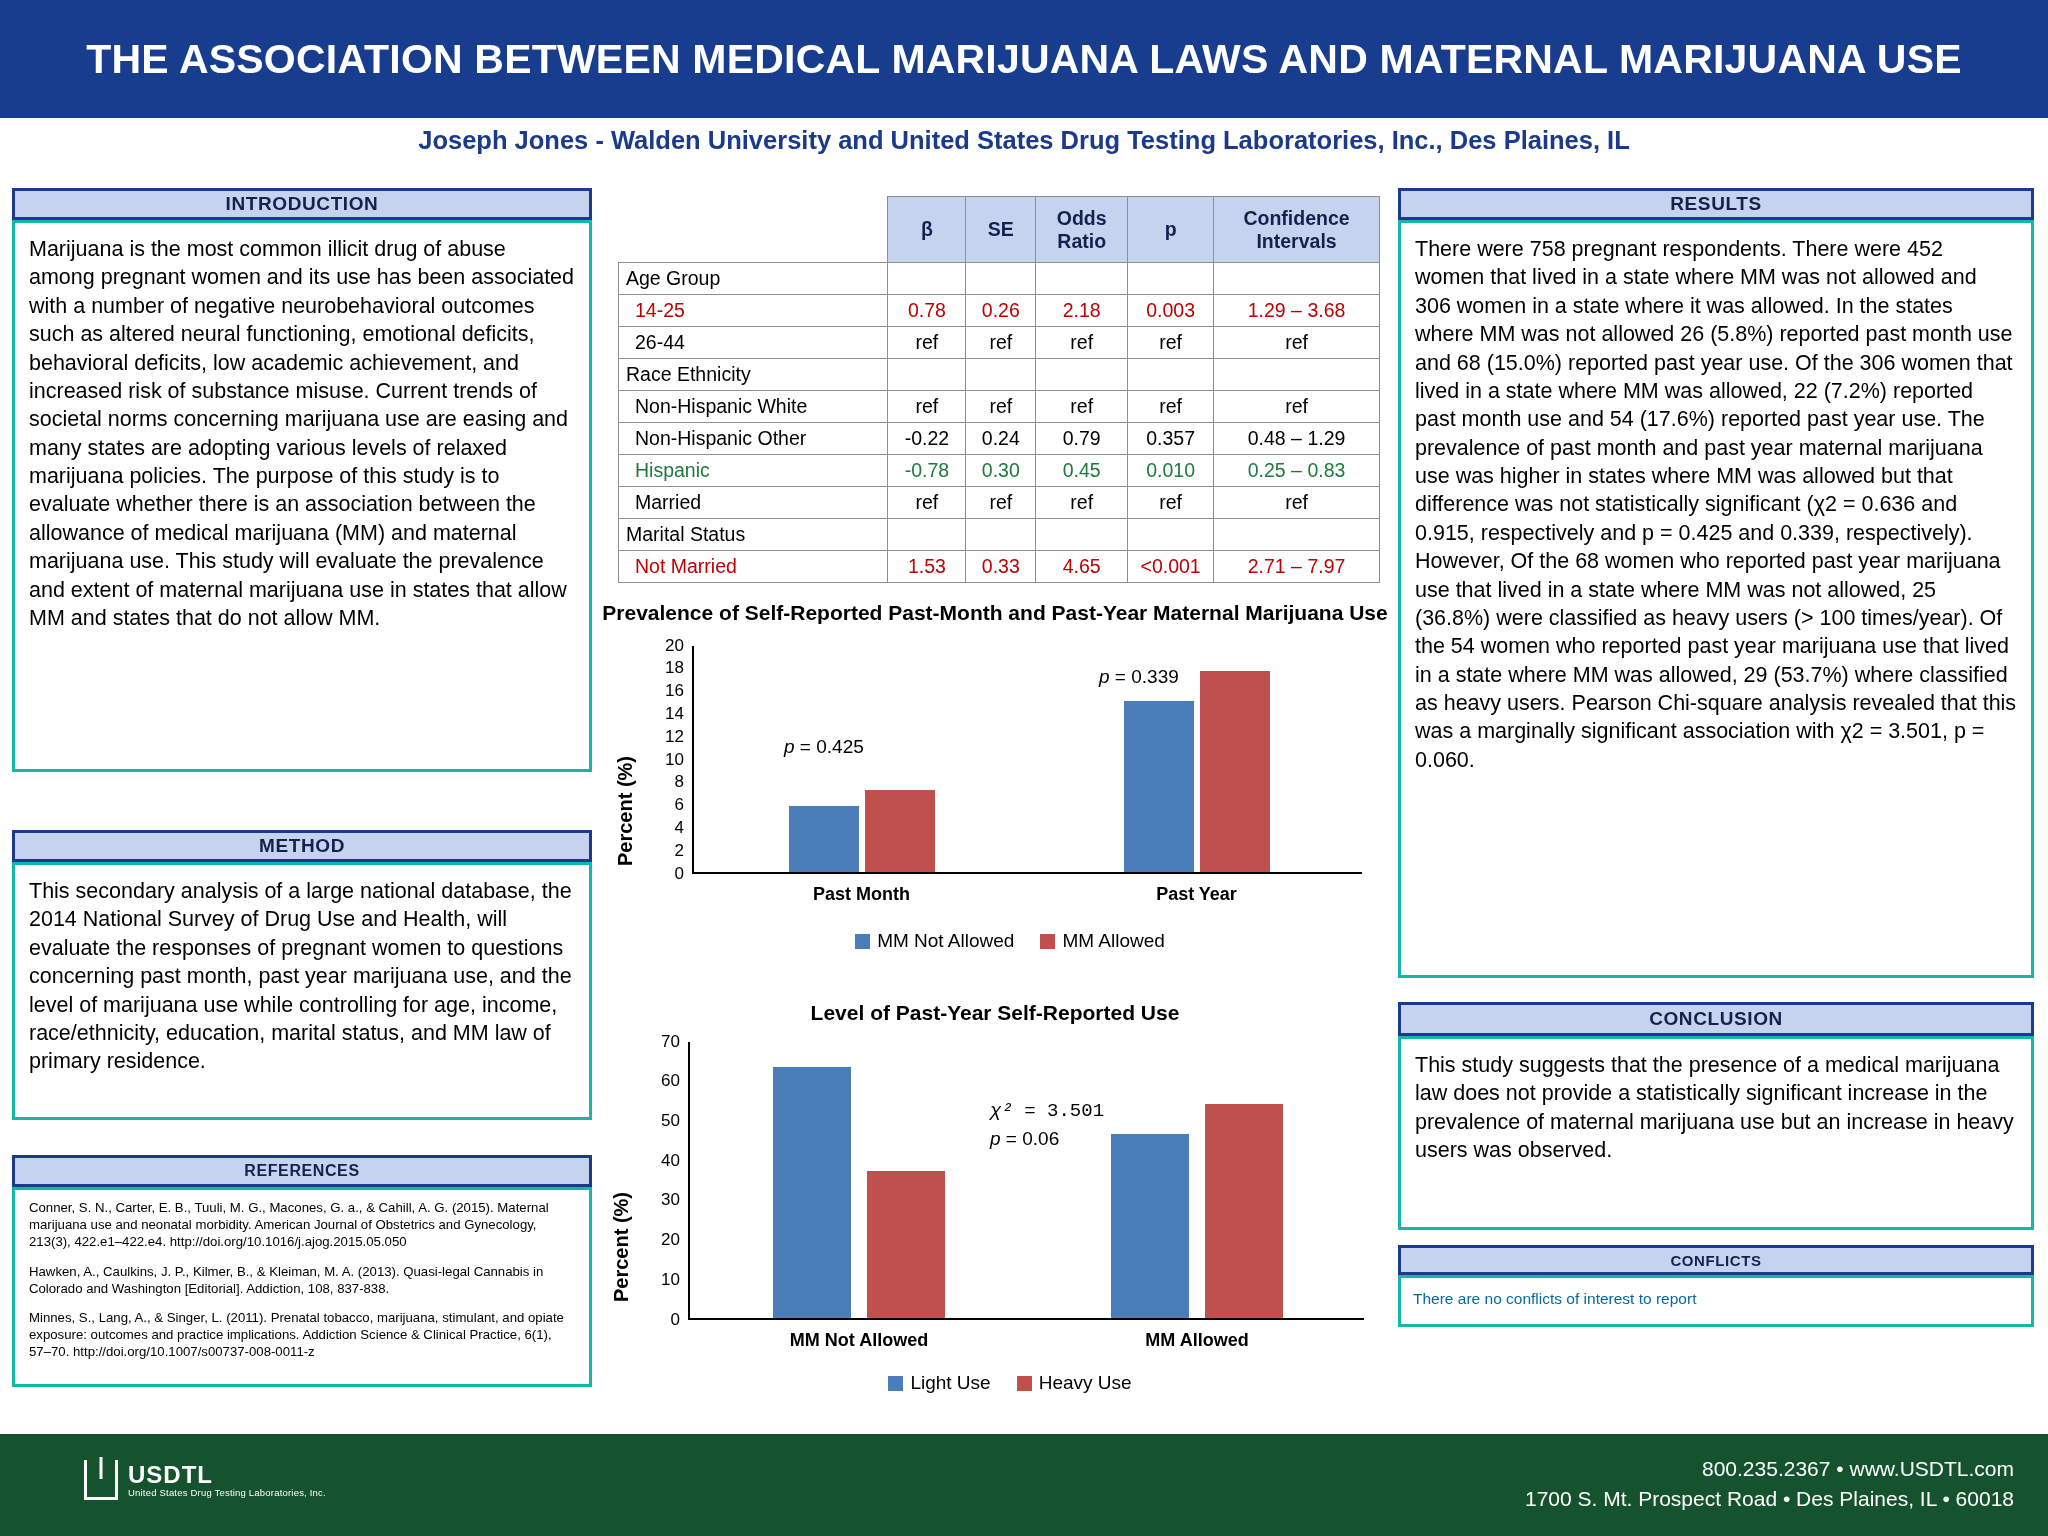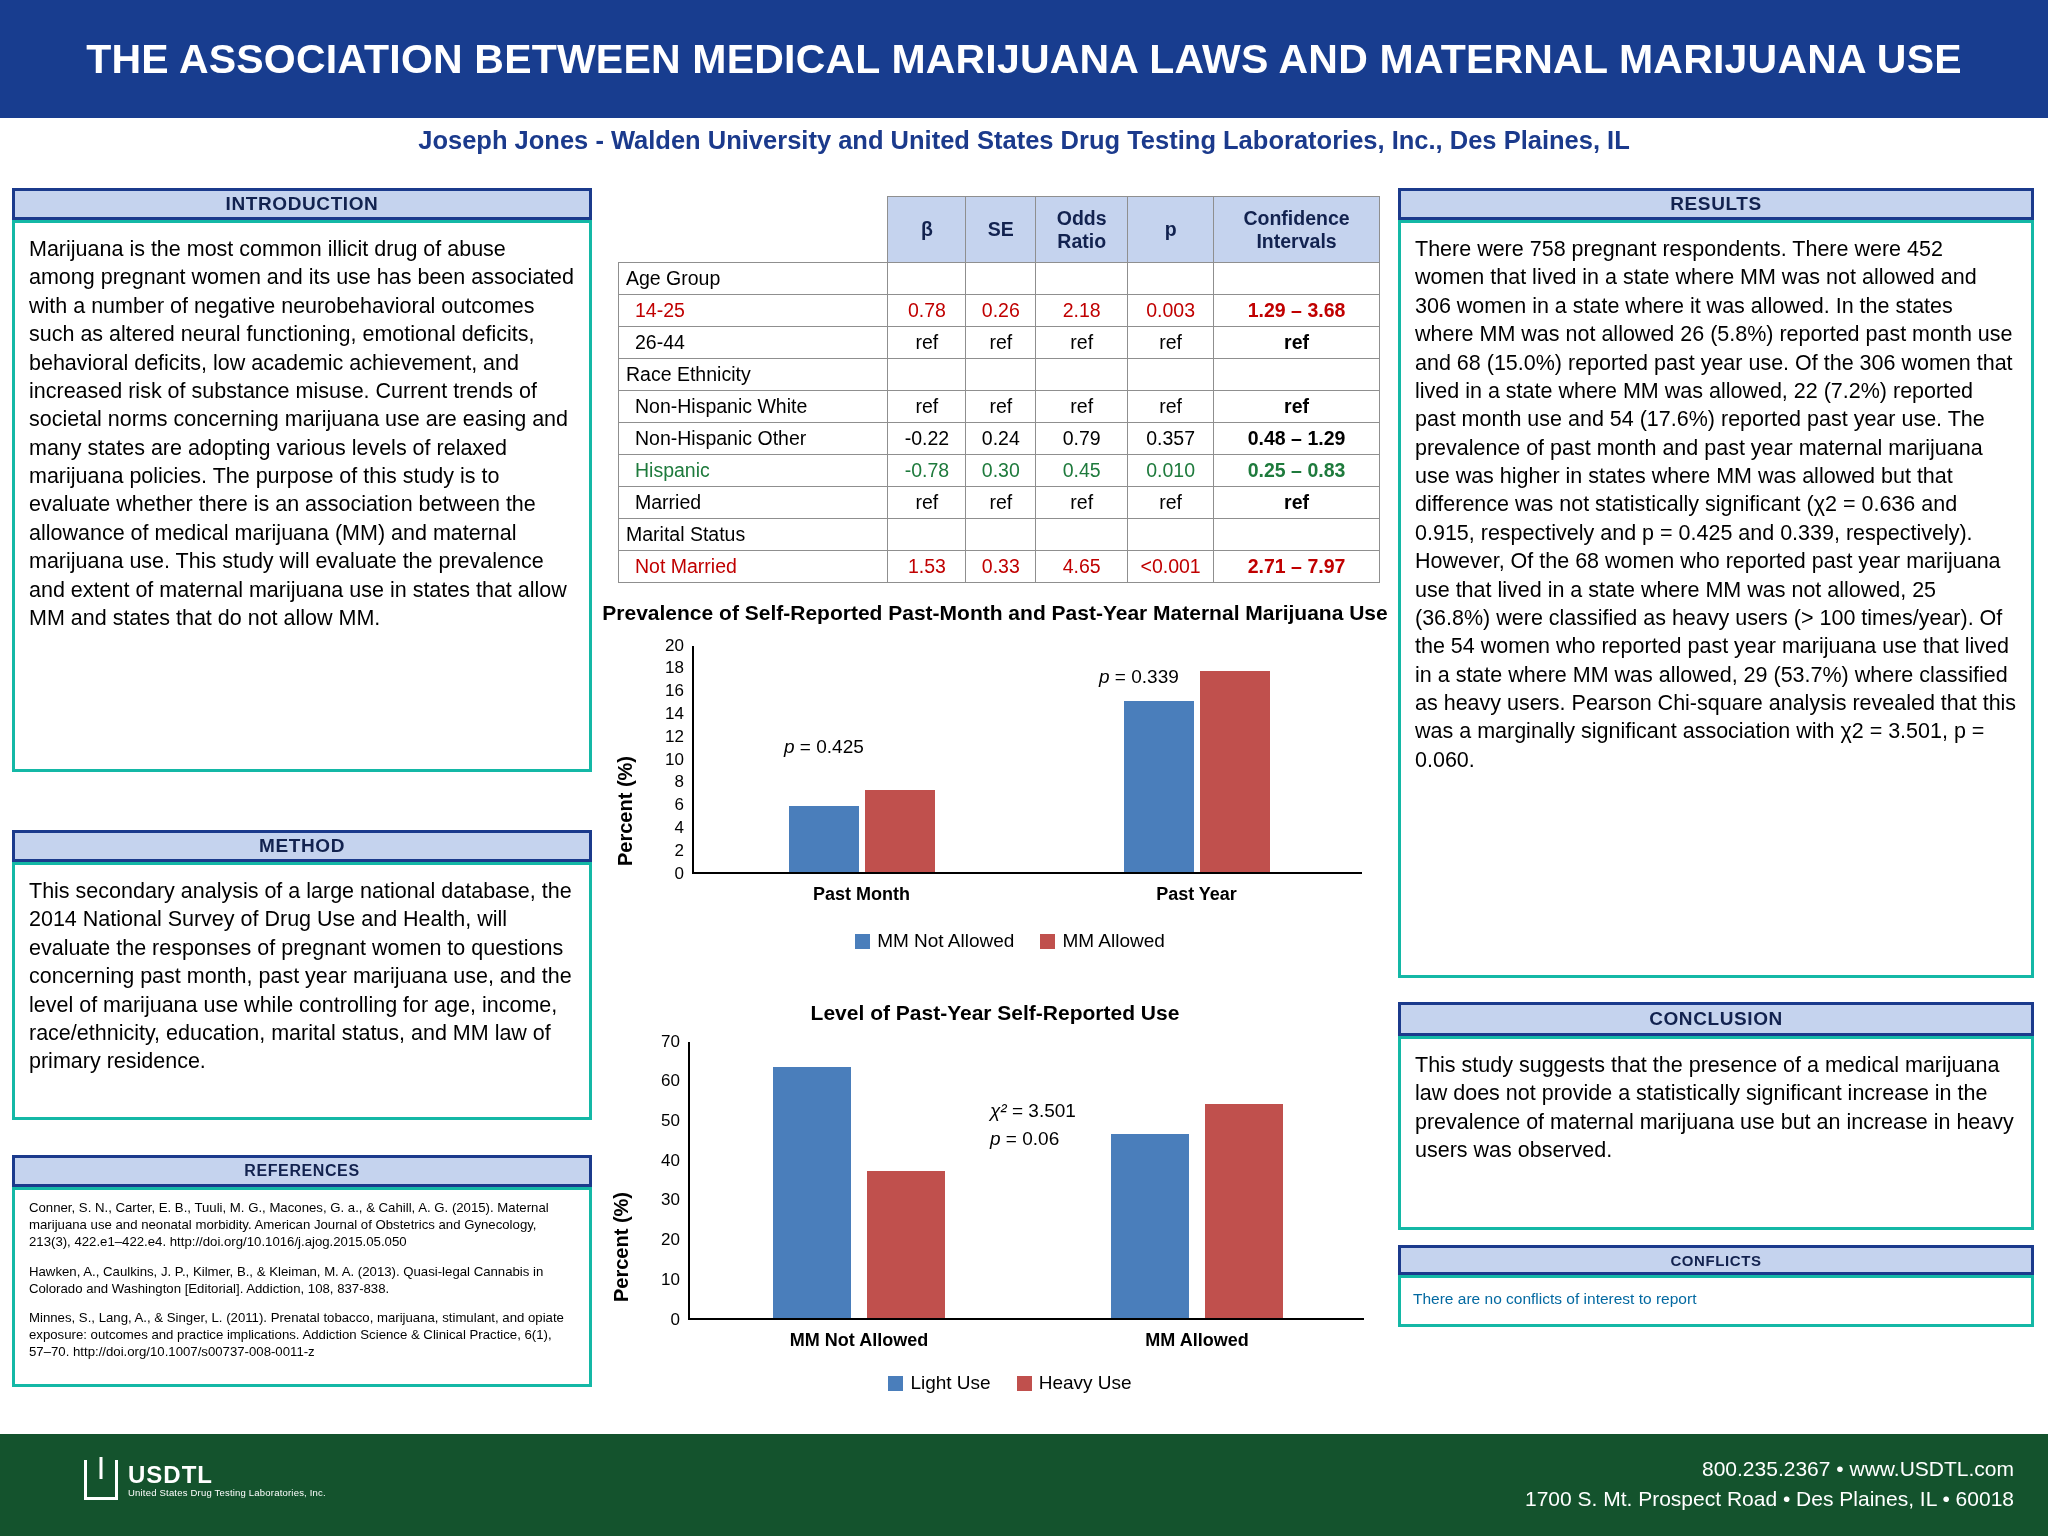--- a/index.html
+++ b/index.html
@@ -122,21 +122,21 @@
     color: #12224f;
     font-weight: bold;
     text-align: center;
     vertical-align: middle;
     font-size: 19.5px;
     height: 66px;
   }
   table.stat thead th.blank { background: #ffffff; border-top-color:#ffffff; border-left-color:#ffffff; }
   table.stat td.lbl { text-align: left; font-weight: normal; }
   table.stat td.num { text-align: center; }
-  table.stat td.num.ci { font-weight: bold; }
+  table.stat td.num.ci { font-weight: normal; }
   .ind1 { padding-left: 16px !important; }
   .clr-red   { color: #c00000; }
   .clr-green { color: #1e7a3c; }
   .clr-black { color: #000000; }
 
   
   .chart-block { position: absolute; }
   #chart1 { left: 600px; top: 600px; width: 790px; height: 390px; }
   #chart2 { left: 600px; top: 1000px; width: 790px; height: 420px; }
   .chart-title {
@@ -432,21 +432,21 @@
           <span style="top: 39.7143px;">60</span>
           <span style="top: 0px;">70</span>
         </div>
       <div class="axis-box" id="c2axis" style="left:88px; top:8px; width:676px; height:278px;">
           <div class="bar blue" style="width: 78px; height: 250.994px; left: 83px;"></div>
           <div class="bar red" style="width: 78px; height: 146.149px; left: 177px;"></div>
           <div class="cat-label" style="left: 59px; width: 220px; top: 288px;">MM Not Allowed</div>
           <div class="bar blue" style="width: 78px; height: 183.877px; left: 421px;"></div>
           <div class="bar red" style="width: 78px; height: 213.266px; left: 515px;"></div>
           <div class="cat-label" style="left: 397px; width: 220px; top: 288px;">MM Allowed</div>
-          <div class="annot" style="left: 300px; top: 58px;"><i>χ² </i>= 3.501</div>
+          <div class="annot" style="left: 300px; top: 58px; font-family: Liberation Mono, monospace;"><i>χ² </i>= 3.501</div>
           <div class="annot" style="left: 300px; top: 86px;"><i>p </i>= 0.06</div>
         </div>
     </div>
     <div class="legend" style="position:absolute; left:60px; top:372px; width:700px;">
       <span class="item">
         <span class="swatch sw-blue"></span>
         <span>Light Use</span>
       </span>
       <span class="item">
         <span class="swatch sw-red"></span>

